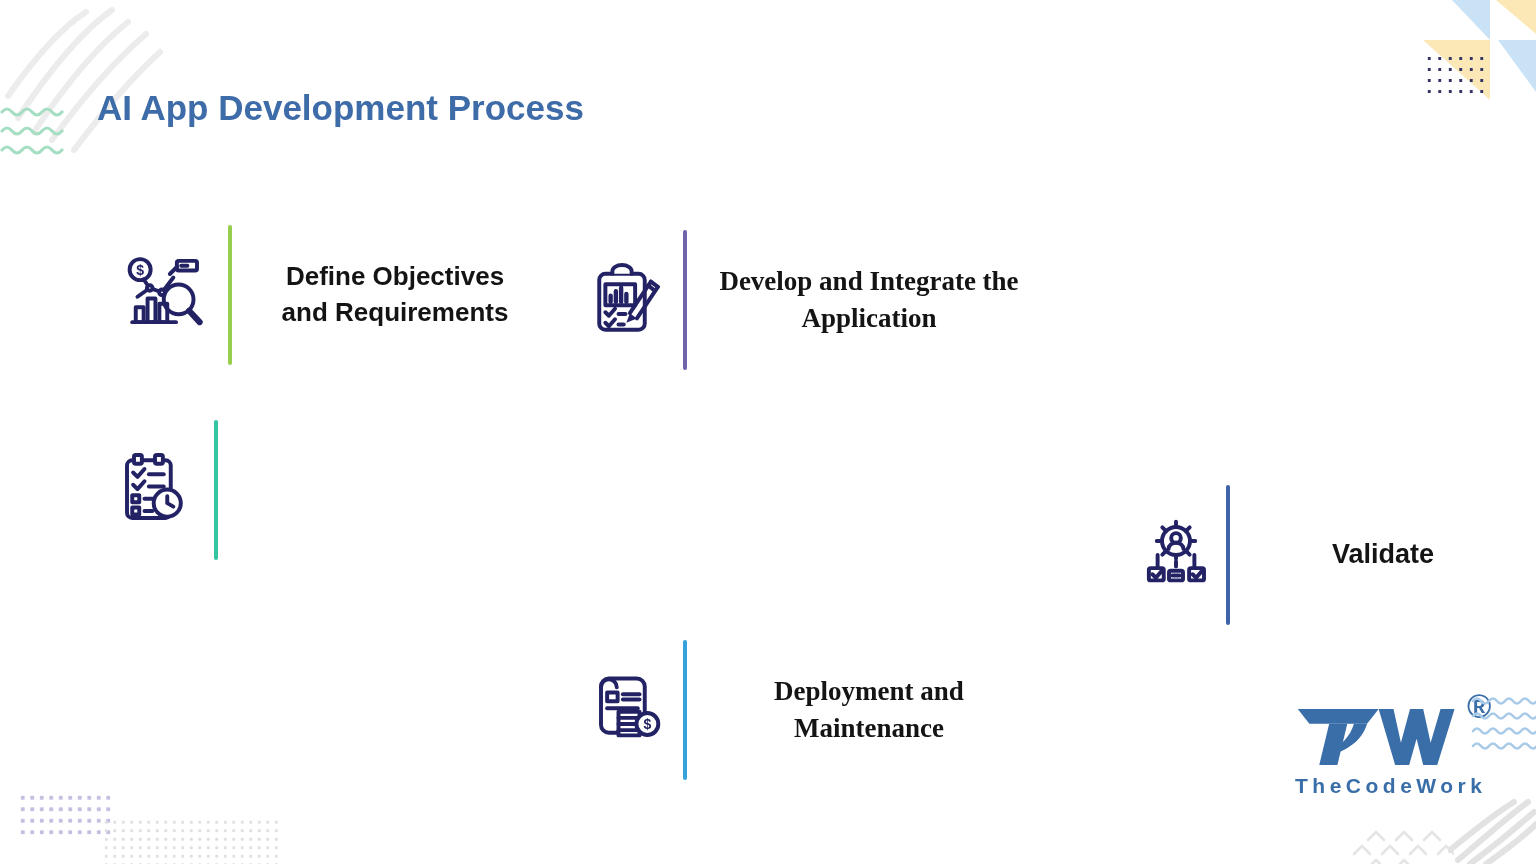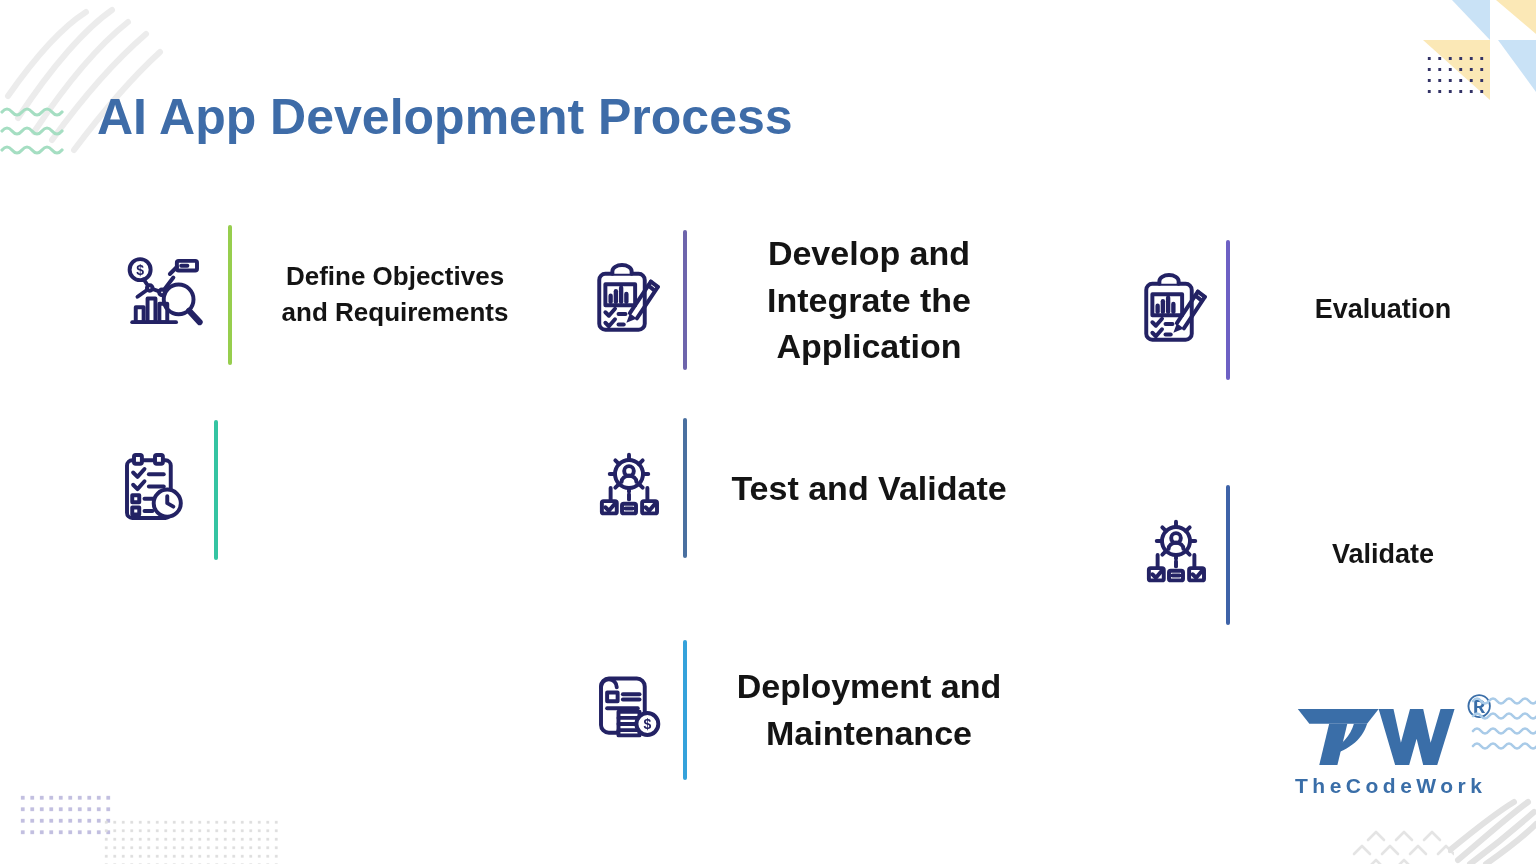--- a/index.html
+++ b/index.html
@@ -1,31 +1,31 @@
 <!DOCTYPE html>
 <html><head>
 <meta charset="utf-8">
 <style>
   html,body{margin:0;padding:0;background:#ffffff;}
   #canvas{position:relative;width:1536px;height:864px;background:#ffffff;overflow:hidden;
           font-family:"Liberation Sans",sans-serif;}
   
-  .page-title{position:absolute;left:97px;top:88px;font-size:50px;font-weight:bold;
+  .page-title{position:absolute;left:97px;top:88px;font-size:35px;font-weight:bold;
               color:#3E6CA8;letter-spacing:0px;text-align:center;}
   
   .step{position:absolute;display:flex;align-items:center;}
   .step-iconbox{display:flex;align-items:center;justify-content:center;flex:0 0 118px;}
   .step-iconbox.mid{flex:0 0 108px;}
   .step-iconbox.right{flex:0 0 100px;}
   .step-svg{width:84px;height:84px;color:#232264;}
   .divider{width:4px;height:140px;border-radius:2px;flex:0 0 4px;}
   .step-labelbox{flex:1;display:flex;align-items:center;justify-content:center;}
   .step-label{font-size:26px;font-weight:bold;color:#141414;text-align:center;line-height:1.38;}
   .w-l{max-width:250px;}
-  .w-m{max-width:312px;font-size:34px;}
+  .w-m{max-width:312px;font-size:27px;font-family:Liberation Serif, serif;}
   .w-r{max-width:270px;font-size:27px;}
   
   .deco{position:absolute;}
   .dots{position:absolute;}
   .dots-navy{left:1424px;top:53px;width:60px;height:42px;
     background-image:radial-gradient(circle,#333366 1.7px,transparent 1.9px);
     background-size:10.5px 11px;}
   .dots-lav{left:18px;top:792px;width:96px;height:44px;
     background-image:radial-gradient(circle,#C2BFE0 2px,transparent 2.3px);
     background-size:9.5px 11.5px;}
@@ -258,55 +258,33 @@
       <svg class="step-svg" viewBox="0 0 96 96">
           <use href="#icon-clipboard-pencil"></use>
         </svg>
     </div>
     <div class="divider" style="background-color: rgb(110, 101, 172);"></div>
     <div class="step-labelbox">
         <div class="step-label w-m">Develop and Integrate the Application</div>
       </div>
   </div>
 
-  <div class="step" style="left:575px;top:418px;width:476px;height:140px">
-    <div class="step-iconbox mid">
-      <svg class="step-svg" viewBox="0 0 96 96">
-          <use href="#icon-gear-user-checklist"></use>
-        </svg>
-    </div>
-    <div class="divider" style="background-color: rgb(74, 112, 160);"></div>
-    <div class="step-labelbox">
-        <div class="step-label w-m">Test and Validate</div>
-      </div>
-  </div>
 
   <div class="step" style="left:575px;top:636px;width:476px;height:148px">
     <div class="step-iconbox mid">
       <svg class="step-svg" viewBox="0 0 96 96">
           <use href="#icon-scroll-dollar"></use>
         </svg>
     </div>
     <div class="divider" style="background-color: rgb(53, 162, 219);"></div>
     <div class="step-labelbox">
         <div class="step-label w-m">Deployment and Maintenance</div>
       </div>
   </div>
 
-  <div class="step" style="left:1126px;top:236px;width:410px;height:148px">
-    <div class="step-iconbox right">
-      <svg class="step-svg" viewBox="0 0 96 96">
-          <use href="#icon-clipboard-pencil"></use>
-        </svg>
-    </div>
-    <div class="divider" style="background-color: rgb(109, 96, 196);"></div>
-    <div class="step-labelbox">
-        <div class="step-label w-r">Evaluation</div>
-      </div>
-  </div>
 
   <div class="step" style="left:1126px;top:481px;width:410px;height:148px">
     <div class="step-iconbox right">
       <svg class="step-svg" viewBox="0 0 96 96">
           <use href="#icon-gear-user-checklist"></use>
         </svg>
     </div>
     <div class="divider" style="background-color: rgb(62, 99, 168);"></div>
     <div class="step-labelbox">
         <div class="step-label w-r">Validate</div>

